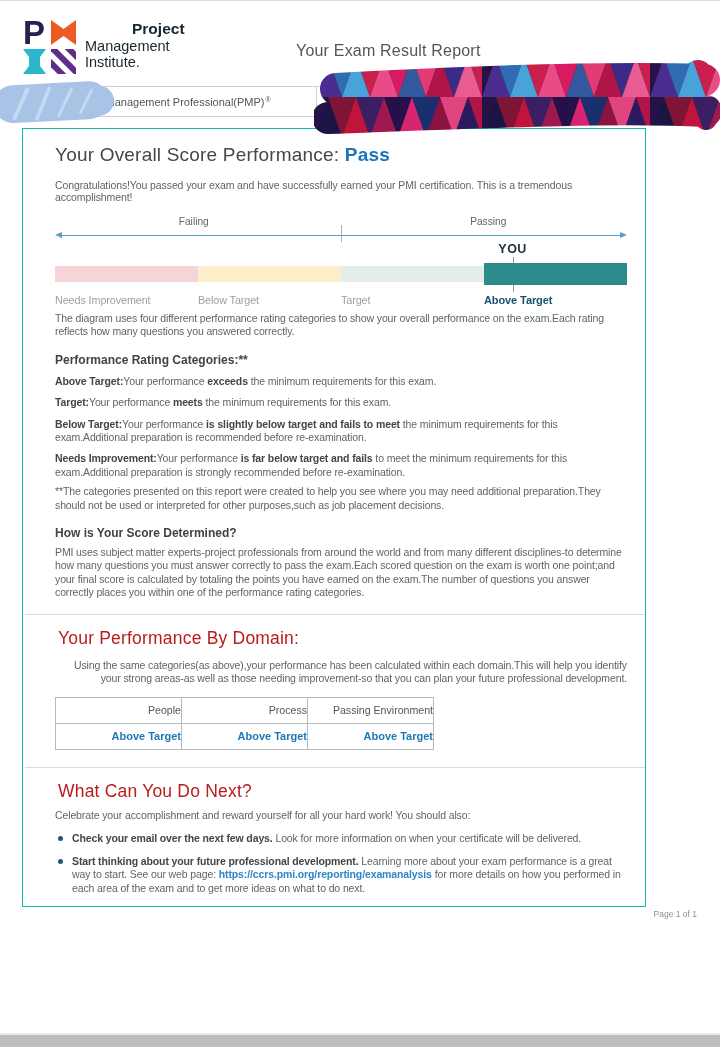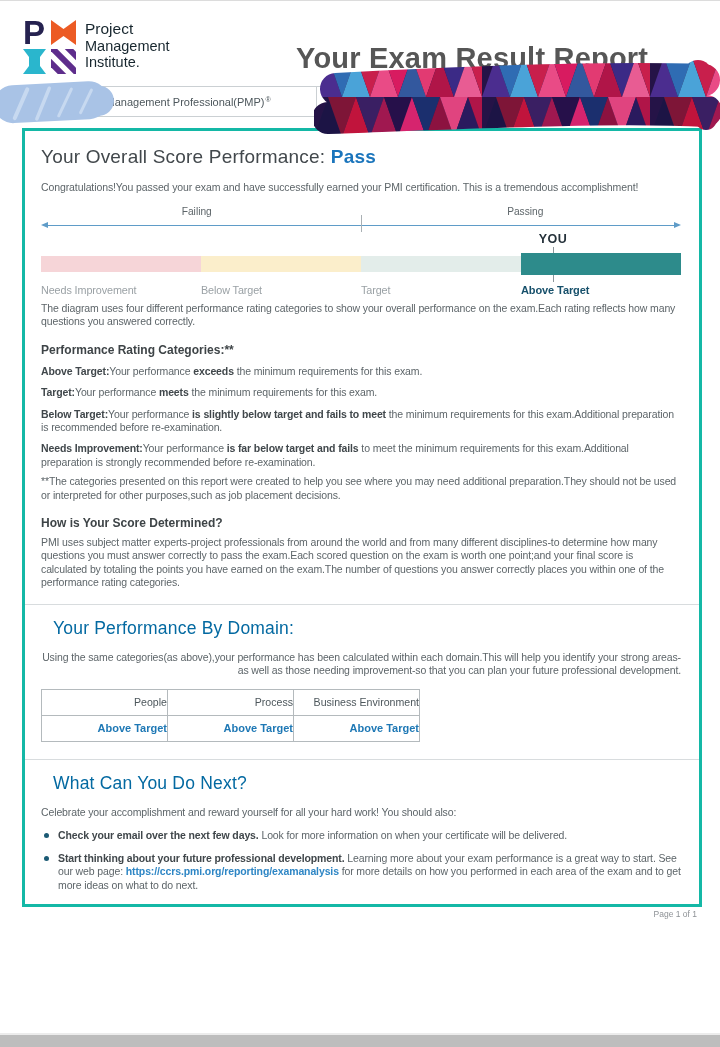--- a/index.html
+++ b/index.html
@@ -4,32 +4,32 @@
 <style>
   html,body{margin:0;padding:0;}
   body{
     width:720px;height:1047px;position:relative;background:#fff;overflow:hidden;
     font-family:"Liberation Sans",sans-serif;border-top:1px solid #dcdcdc;box-sizing:border-box;
   }
   
   .logo{position:absolute;left:22px;top:19px;display:flex;gap:9px;align-items:flex-start;}
   .logo-mark svg{display:block;}
   .logo-text{font-size:14.5px;color:#17262e;line-height:16.5px;padding-top:1px;}
-  .logo-text .l0{font-weight:normal;font-size:15.5px;}
-  .report-title{position:absolute;left:296px;top:41px;font-size:29px;font-weight:700;color:#565656;letter-spacing:0.2px;}
+  .logo-text .l0{font-weight:bold;font-size:15.5px;margin-left:47px;}
+  .report-title{position:absolute;left:296px;top:41px;font-size:16px;font-weight:400;color:#565656;letter-spacing:0.2px;}
   .tab-bar{position:absolute;left:22px;top:85px;width:655px;height:31px;border:1px solid #cbd0d3;background:#fff;box-sizing:border-box;}
   .tab-divider{position:absolute;left:293px;top:0;height:100%;width:1px;background:#cbd0d3;}
   .tab-label{position:absolute;left:0;top:0;width:293px;height:100%;display:flex;align-items:center;justify-content:center;font-size:11px;color:#4d575c;}
   .tab-label sup{font-size:7px;position:relative;top:-2px;margin-left:1px;}
   
   .blob{position:absolute;left:-8px;top:73px;z-index:8;}
   .scribble{position:absolute;left:314px;top:56px;z-index:8;}
   
-  .content-box{position:absolute;left:22px;top:127px;width:680px;height:779px;border:3px solid #14b8a6;
-    box-sizing:border-box;background:#fff;padding:0 18px 0 16px;overflow:hidden;z-index:2;}
+  .content-box{position:absolute;left:22px;top:127px;width:624px;height:779px;border:1px solid #14b8a6;
+    box-sizing:border-box;background:#fff;padding:0 18px 0 32px;overflow:hidden;z-index:2;}
   h1.overall{margin:15px 0 0;font-size:19px;font-weight:normal;color:#42484c;letter-spacing:0.2px;}
   h1.overall .result{font-weight:bold;color:#1b75bc;}
   p.congrats{margin:13px 0 0;font-size:10.5px;color:#5d6569;letter-spacing:-0.1px;}
   
   .diagram{margin-top:13px;}
   .scale-labels{display:flex;font-size:10.2px;color:#5d6569;gap:17px;}
   .scale-labels div{flex:1;text-align:center;}
   .scale-line{position:relative;height:13px;margin-top:2px;}
   .sl-line{position:absolute;left:7px;right:7px;top:6px;height:1px;background:#5f9cc8;}
   .sl-arrow-left{position:absolute;left:0;top:3px;width:0;height:0;border-top:3.5px solid transparent;border-bottom:3.5px solid transparent;border-right:7px solid #5f9cc8;}
@@ -44,21 +44,21 @@
   .you-tick-bottom{position:absolute;width:1px;height:7px;top:22px;background:#8d969b;}
   .bar-labels{display:flex;margin-top:9px;font-size:10.8px;color:#9aa1a5;letter-spacing:-0.1px;}
   .bar-labels div{width:25%;}
   .bar-labels .active-label{font-weight:bold;color:#17506b;font-size:11px;}
   
   .subhead{margin:14px 0 0;font-size:12px;font-weight:bold;color:#3e4447;}
   p.body, p.rating{margin:6px 0 0;font-size:10.5px;line-height:13.4px;color:#5d6569;letter-spacing:-0.12px;}
   p.rating{margin-top:8px;}
   .b{font-weight:bold;color:#40474b;}
   .divider{border:0;border-top:1px solid #d8dcde;margin:14px -18px 13px -30px;}
-  h2.sec{margin:12px;font-size:17.5px;font-weight:normal;color:#0369a1;letter-spacing:0.2px;}
+  h2.sec{margin:3px;font-size:17.5px;font-weight:normal;color:#b91c1c;letter-spacing:0.2px;}
   
   .domain-table{border-collapse:collapse;margin-top:11px;}
   .domain-table td{border:1px solid #b4babd;width:125px;height:25px;text-align:right;padding:0;}
   .domain-table .hdr td{font-size:10.6px;color:#4d575c;}
   .domain-table .val td{font-size:11px;font-weight:bold;color:#1e78b5;}
   
   .bullets{margin:10px 0 0;padding:0;list-style:none;}
   .bullets li{position:relative;padding-left:17px;margin-top:9px;font-size:10.5px;line-height:13.6px;color:#5d6569;letter-spacing:-0.12px;}
   .bullets li::before{content:"";position:absolute;left:3px;top:4px;width:5px;height:5px;border-radius:50%;background:#1b5a74;}
   .rich-link{color:#2e86c5;font-weight:bold;}
@@ -204,21 +204,21 @@
 
   <hr class="divider">
 
   <h2 class="sec">Your Performance By Domain:</h2>
   <p class="body" style="margin-top:10px;text-align:right;">Using the same categories(as above),your performance has been calculated within each domain.This will help you identify your strong areas-as well as those needing improvement-so that you can plan your future professional development.</p>
   <table class="domain-table">
     <tbody>
       <tr class="hdr">
         <td>People</td>
         <td>Process</td>
-        <td>Business Environment</td>
+        <td>Passing Environment</td>
       </tr>
       <tr class="val">
         <td>Above Target</td>
         <td>Above Target</td>
         <td>Above Target</td>
       </tr>
     </tbody>
   </table>
 
   <hr class="divider" style="margin-top:17px;">

